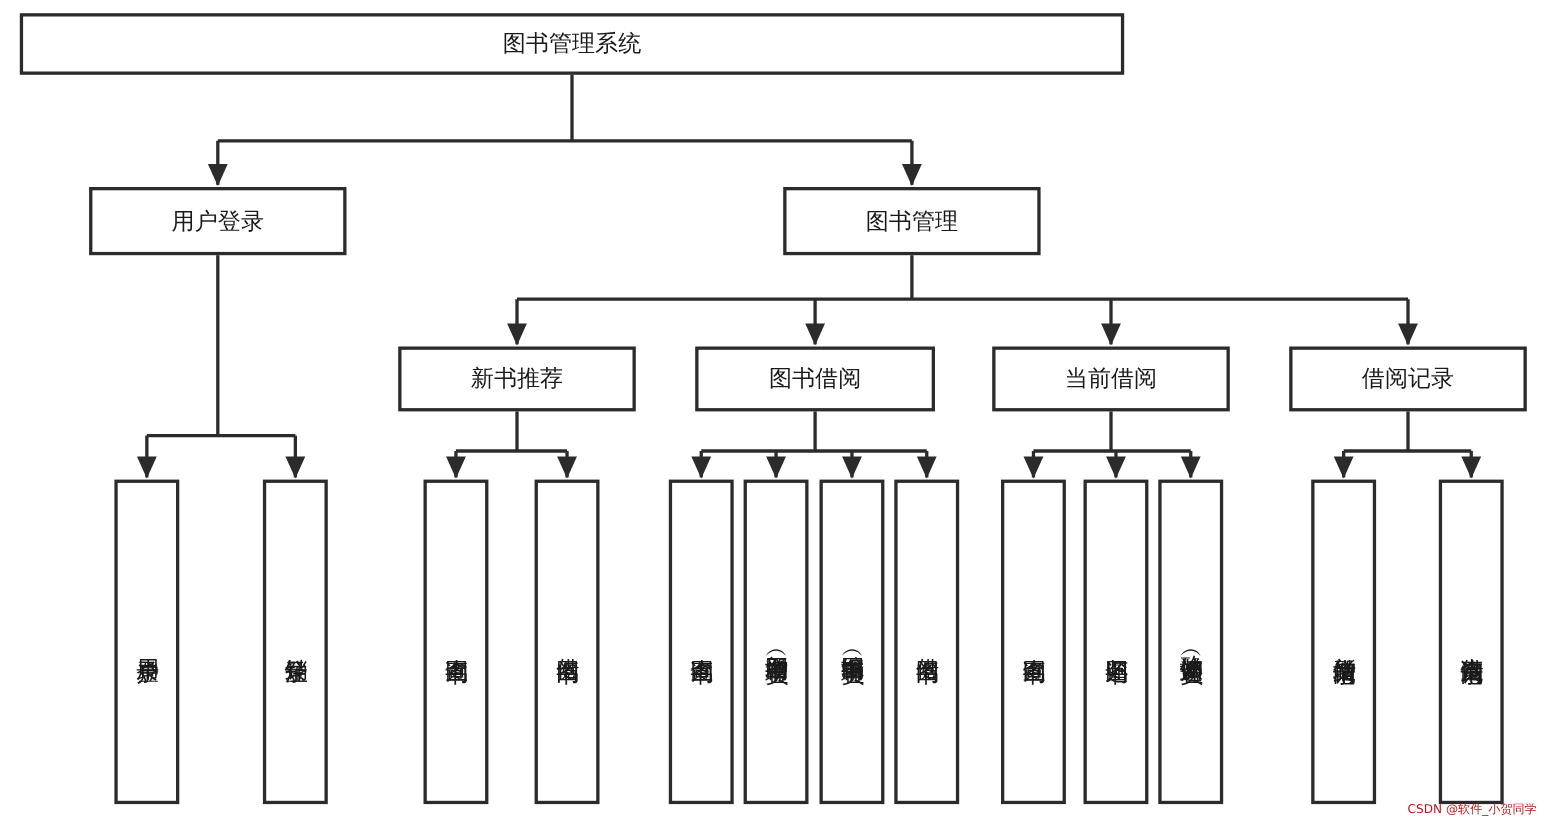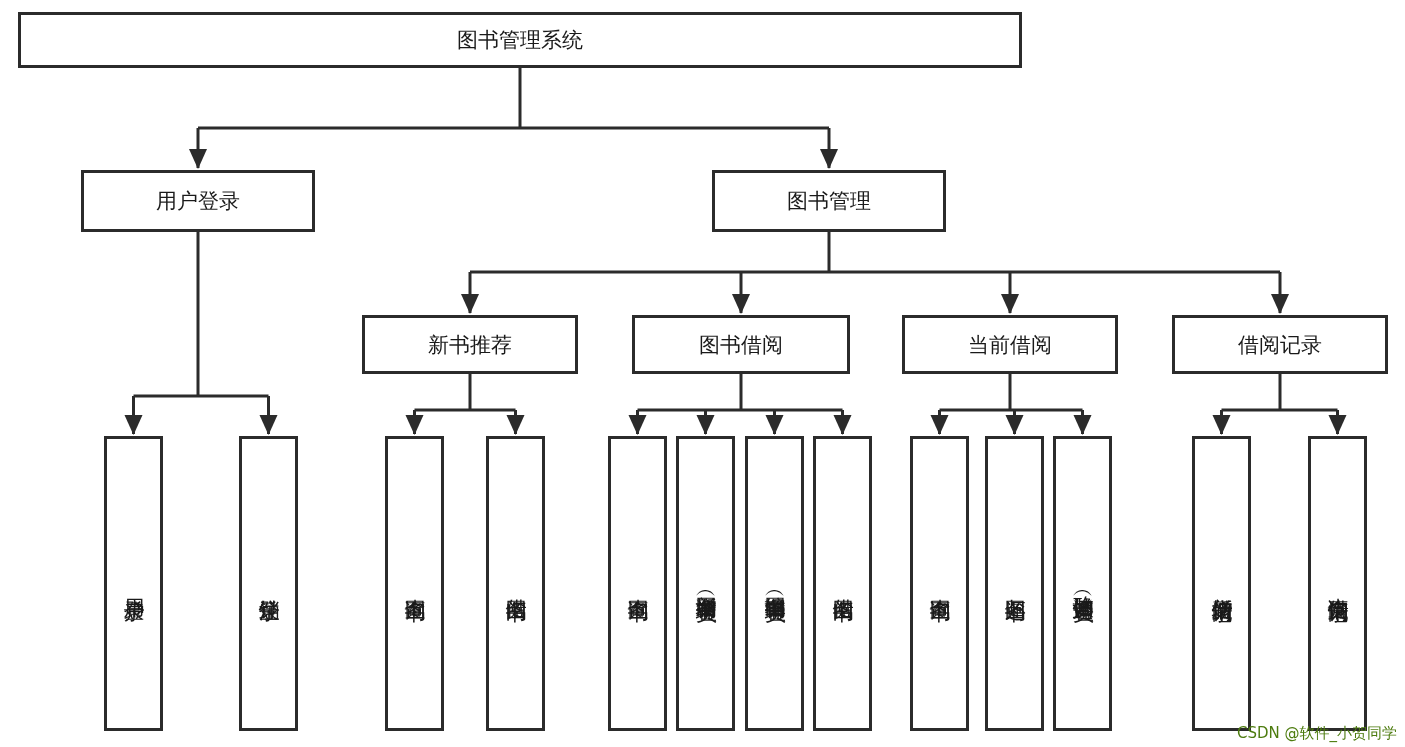--- a/index.html
+++ b/index.html
@@ -58,22 +58,22 @@
     letter-spacing: 1px;
     white-space: nowrap;
     text-align: left;
     user-select: none;
   }
   .watermark {
     position: absolute;
     right: 8px;
     bottom: 4px;
     font-family: "DejaVu Sans", "Liberation Sans", sans-serif;
-    font-size: 15px;
-    color: #4d7c0f;
+    font-size: 11px;
+    color: #b91c1c;
     white-space: nowrap;
     user-select: none;
     margin-top: 24px;
   }
 </style>
 </head>
 <body>
 
 <div id="diagram-root">
 

